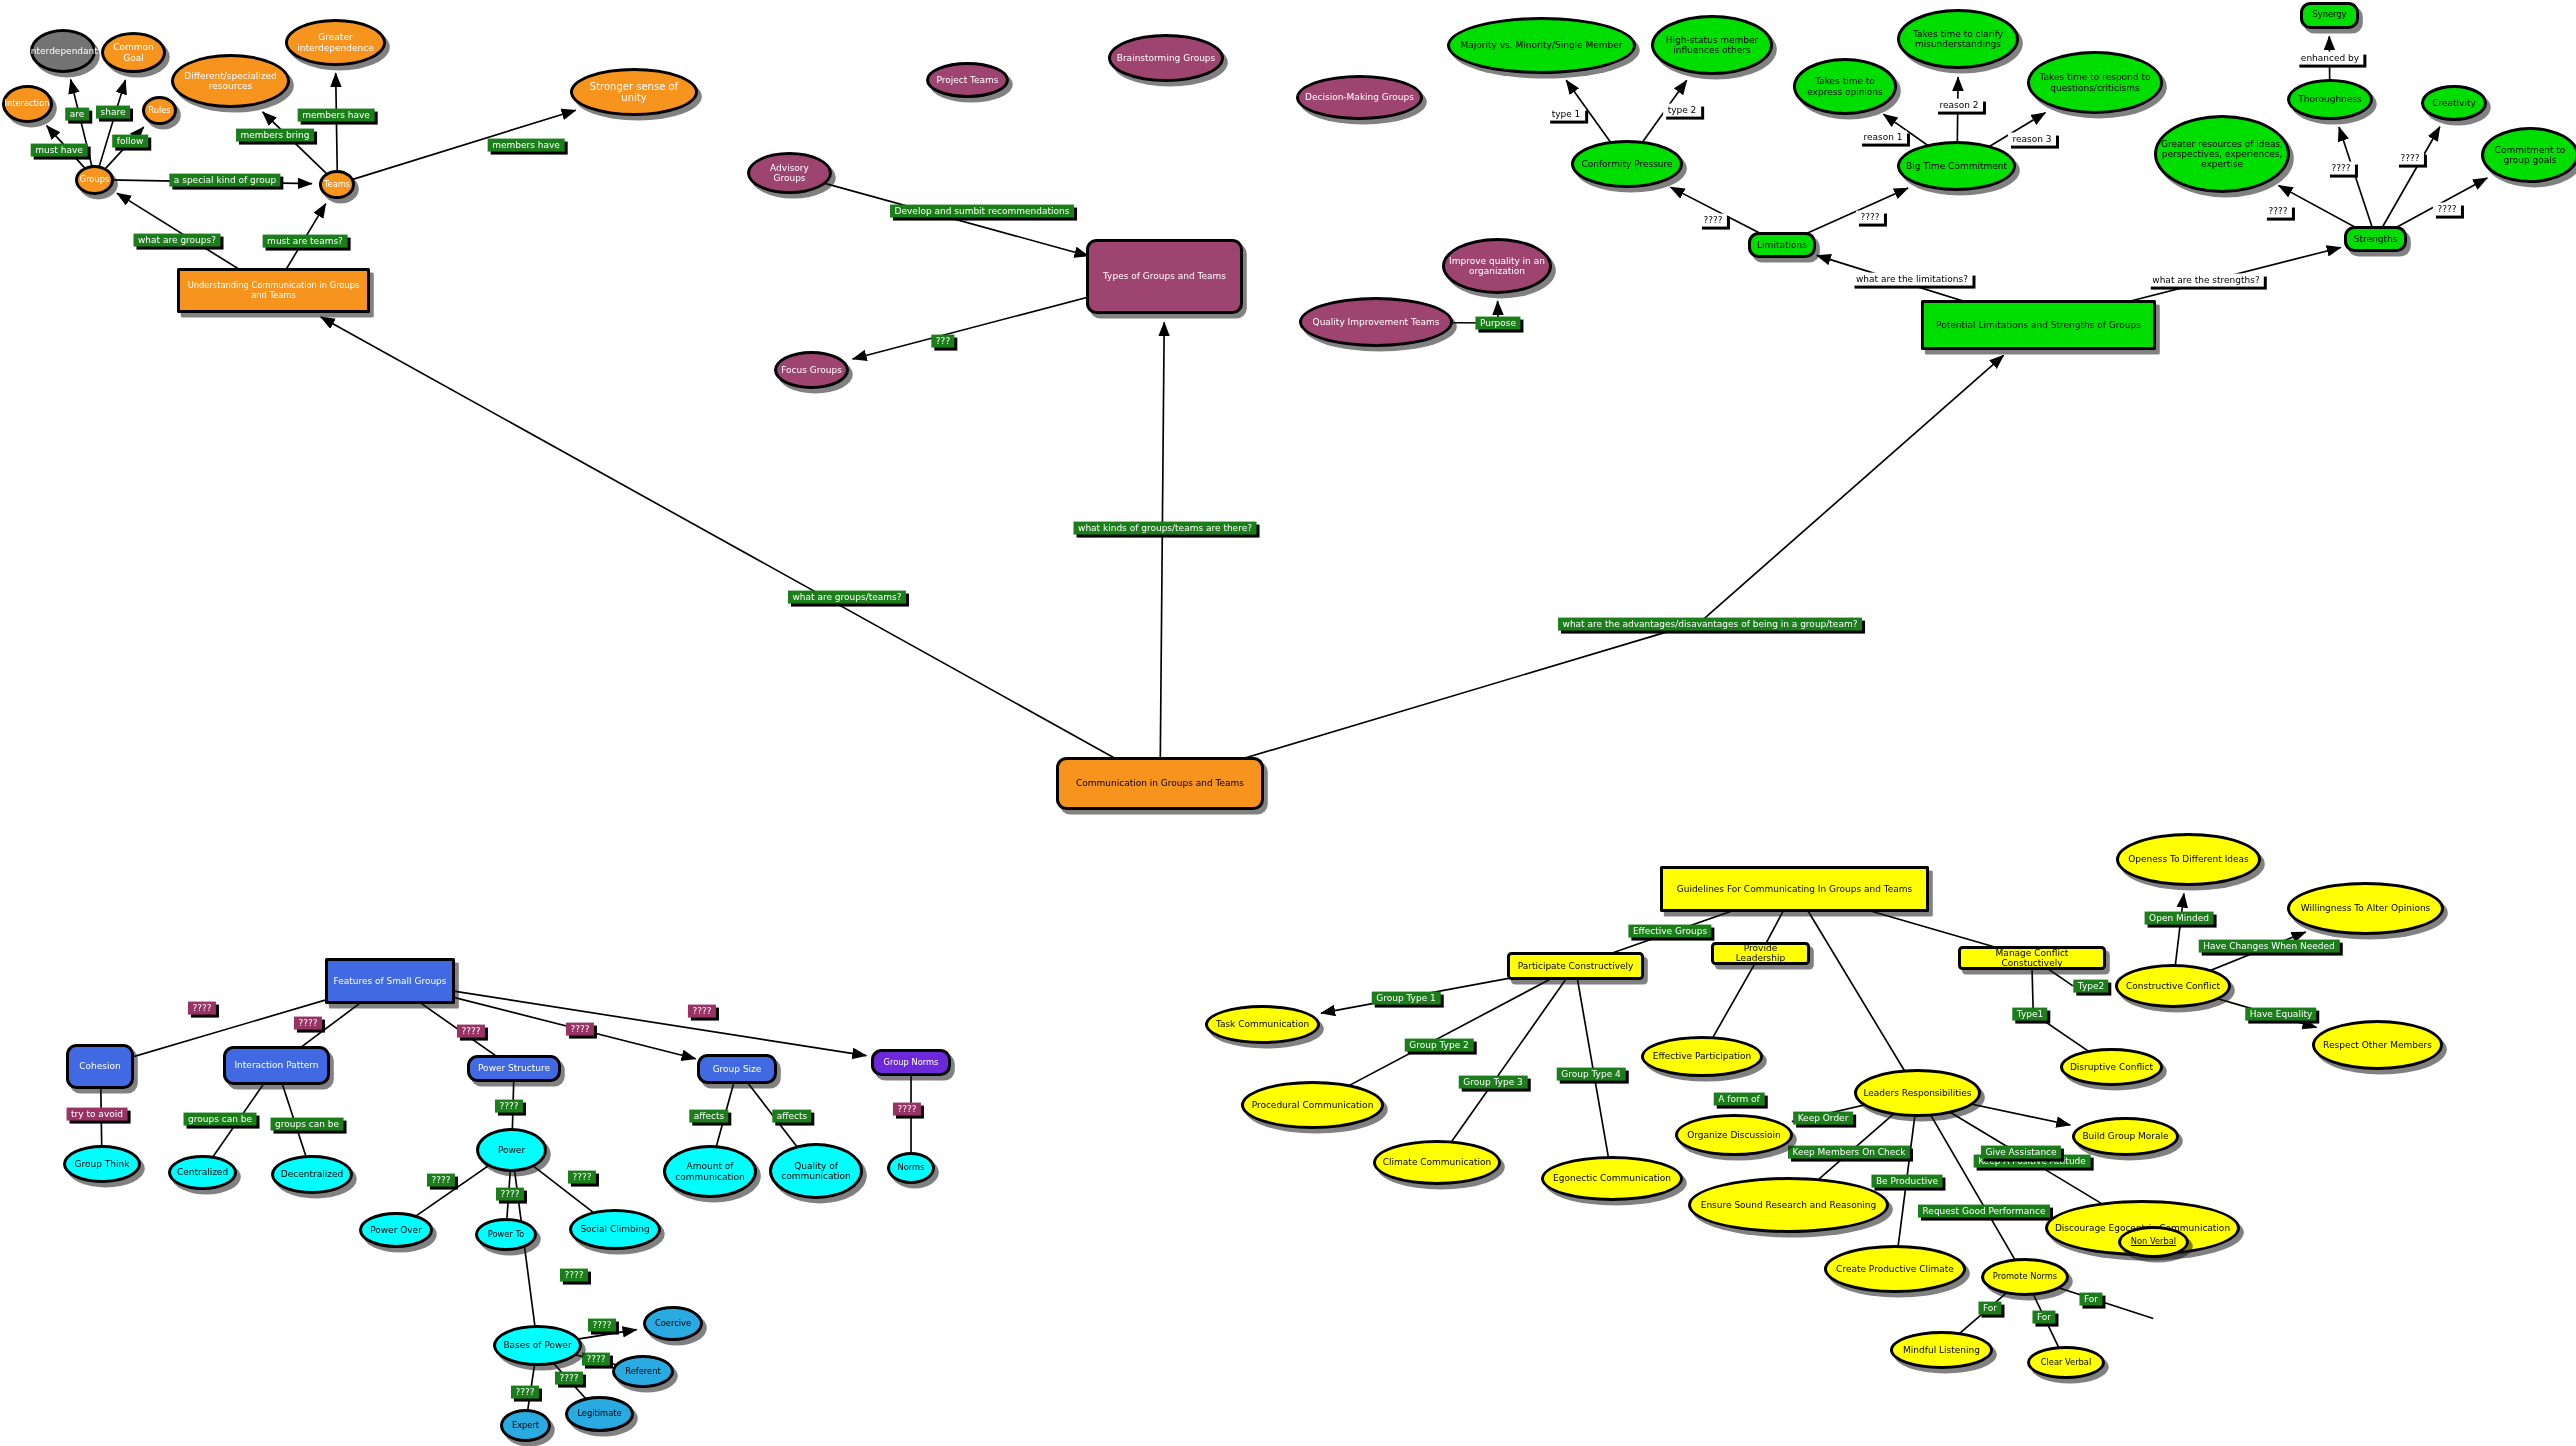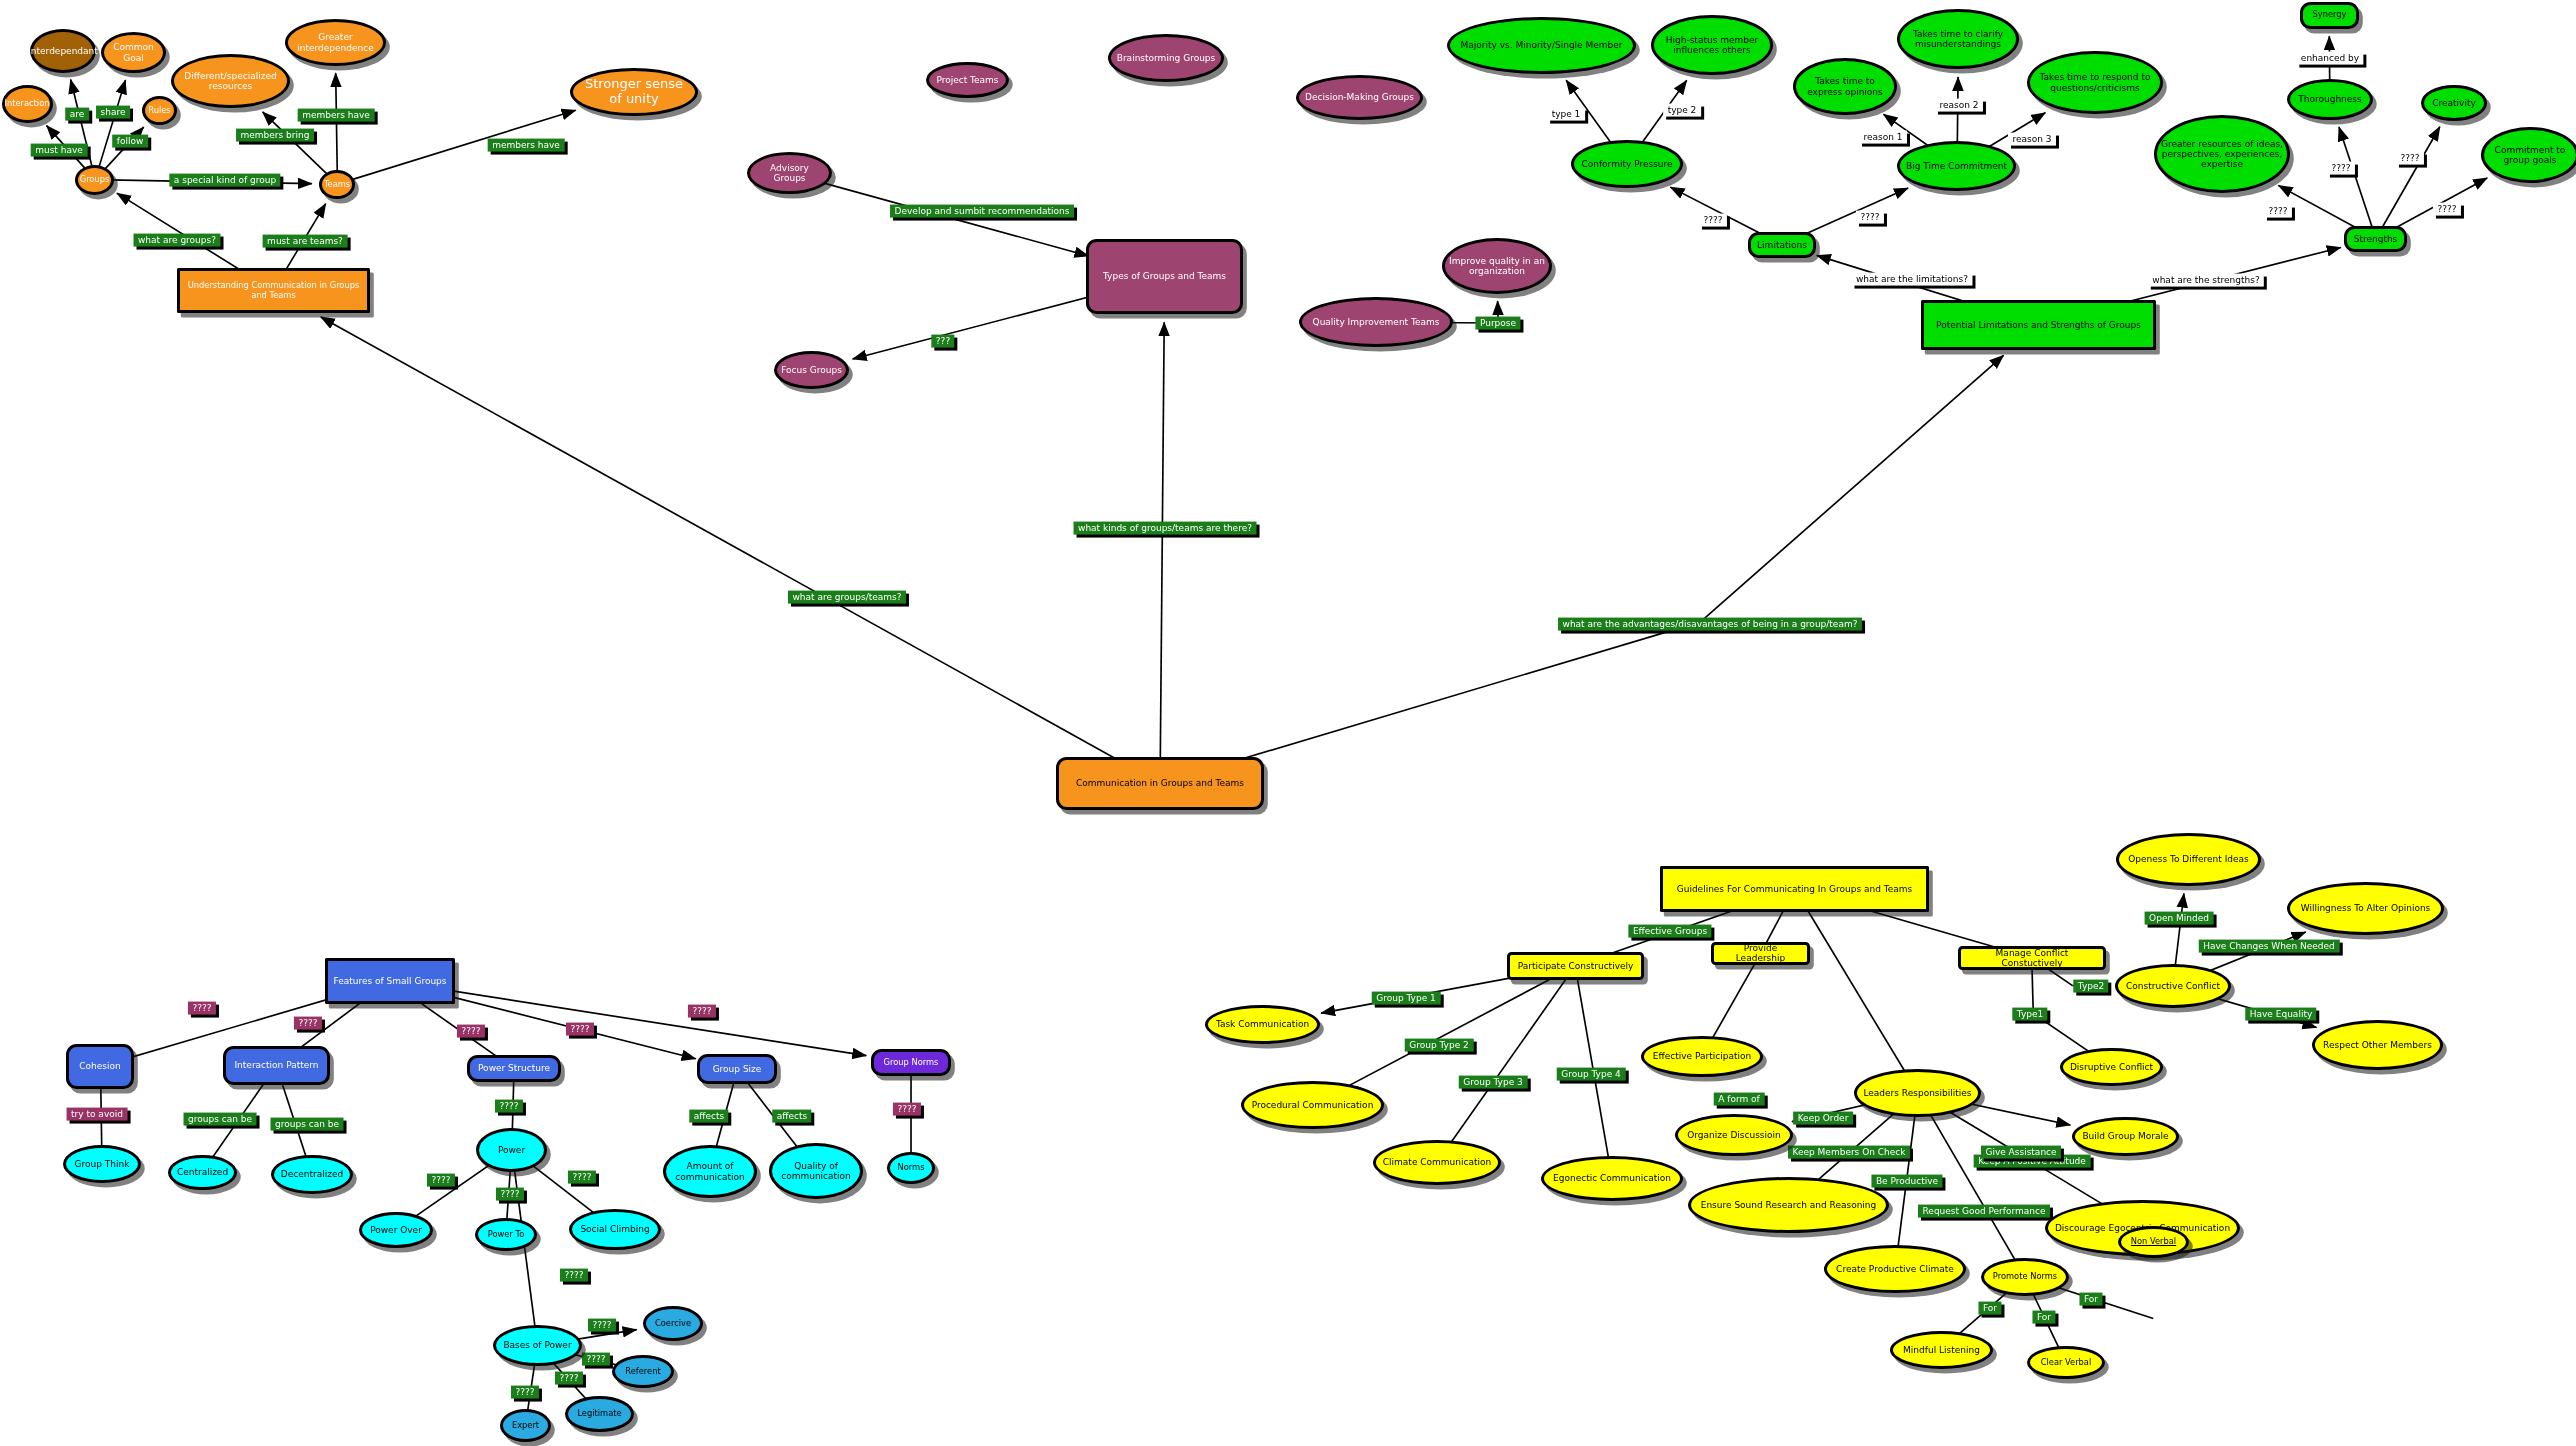--- a/index.html
+++ b/index.html
@@ -171,27 +171,27 @@
     <div class="lbl lbl-g" style="left: 2281px; top: 1014px;">Have Equality</div>
     <div class="lbl lbl-g" style="left: 1823px; top: 1118px;">Keep Order</div>
     <div class="lbl lbl-g" style="left: 1849px; top: 1152px;">Keep Members On Check</div>
     <div class="lbl lbl-g" style="left: 1907px; top: 1181px;">Be Productive</div>
     <div class="lbl lbl-g" style="left: 1984px; top: 1211px;">Request Good Performance</div>
     <div class="lbl lbl-g" style="left: 2032px; top: 1161px;">Keep A Positive Attitude</div>
     <div class="lbl lbl-g" style="left: 2021px; top: 1116px; margin-top: 36px;">Give Assistance</div>
     <div class="lbl lbl-g" style="left: 1990px; top: 1308px;">For</div>
     <div class="lbl lbl-g" style="left: 2044px; top: 1317px;">For</div>
     <div class="lbl lbl-g" style="left: 2091px; top: 1299px;">For</div>
-    <div class="node shape-e" style="left: 30px; top: 29px; width: 66px; height: 44px; background: #a16207; color: rgb(255, 255, 255); font-size: 9px;">Interdependant</div>
+    <div class="node shape-e" style="left: 30px; top: 29px; width: 66px; height: 44px; background: #737373; color: rgb(255, 255, 255); font-size: 9px;">Interdependant</div>
     <div class="node shape-e" style="left: 101px; top: 32px; width: 65px; height: 41px; background: rgb(247, 148, 30); color: rgb(255, 255, 255); font-size: 9px;">Common Goal</div>
     <div class="node shape-e" style="left: 1.5px; top: 85px; width: 51px; height: 38px; background: rgb(247, 148, 30); color: rgb(255, 255, 255); font-size: 8.3px;">Interaction</div>
     <div class="node shape-e" style="left: 142px; top: 96px; width: 35px; height: 29px; background: rgb(247, 148, 30); color: rgb(255, 255, 255); font-size: 8.3px;">Rules</div>
     <div class="node shape-e" style="left: 171px; top: 54px; width: 119px; height: 54px; background: rgb(247, 148, 30); color: rgb(255, 255, 255); font-size: 9px;">Different/specialized resources</div>
     <div class="node shape-e" style="left: 285px; top: 19px; width: 101px; height: 47px; background: rgb(247, 148, 30); color: rgb(255, 255, 255); font-size: 9px;">Greater interdependence</div>
-    <div class="node shape-e" style="left: 570px; top: 68px; width: 128px; height: 48px; background: rgb(247, 148, 30); color: rgb(255, 255, 255); font-size: 13px;">Stronger sense of unity</div>
+    <div class="node shape-e" style="left: 570px; top: 68px; width: 128px; height: 48px; background: rgb(247, 148, 30); color: rgb(255, 255, 255); font-size: 10px;">Stronger sense of unity</div>
     <div class="node shape-e" style="left: 75px; top: 165px; width: 39px; height: 30px; background: rgb(247, 148, 30); color: rgb(255, 255, 255); font-size: 8.3px;">Groups</div>
     <div class="node shape-e" style="left: 319px; top: 170px; width: 36px; height: 29px; background: rgb(247, 148, 30); color: rgb(255, 255, 255); font-size: 8.3px;">Teams</div>
     <div class="node shape-r" style="left: 177px; top: 268px; width: 193px; height: 45px; background: rgb(247, 148, 30); color: rgb(255, 255, 255); font-size: 8.3px;">Understanding Communication in Groups and Teams</div>
     <div class="node shape-e" style="left: 926px; top: 62px; width: 83px; height: 36px; background: rgb(158, 68, 112); color: rgb(255, 255, 255); font-size: 9px;">Project Teams</div>
     <div class="node shape-e" style="left: 1108px; top: 34px; width: 116px; height: 48px; background: rgb(158, 68, 112); color: rgb(255, 255, 255); font-size: 9px;">Brainstorming Groups</div>
     <div class="node shape-e" style="left: 1296px; top: 75px; width: 127px; height: 45px; background: rgb(158, 68, 112); color: rgb(255, 255, 255); font-size: 9px;">Decision-Making Groups</div>
     <div class="node shape-e" style="left: 747px; top: 152px; width: 85px; height: 42px; background: rgb(158, 68, 112); color: rgb(255, 255, 255); font-size: 9px;">Advisory Groups</div>
     <div class="node shape-rr" style="left: 1086px; top: 239px; width: 157px; height: 75px; background: rgb(158, 68, 112); color: rgb(255, 255, 255); font-size: 9px;">Types of Groups and Teams</div>
     <div class="node shape-e" style="left: 774px; top: 351px; width: 75px; height: 38px; background: rgb(158, 68, 112); color: rgb(255, 255, 255); font-size: 9px;">Focus Groups</div>
     <div class="node shape-e" style="left: 1299px; top: 297px; width: 154px; height: 50px; background: rgb(158, 68, 112); color: rgb(255, 255, 255); font-size: 9px;">Quality Improvement Teams</div>

